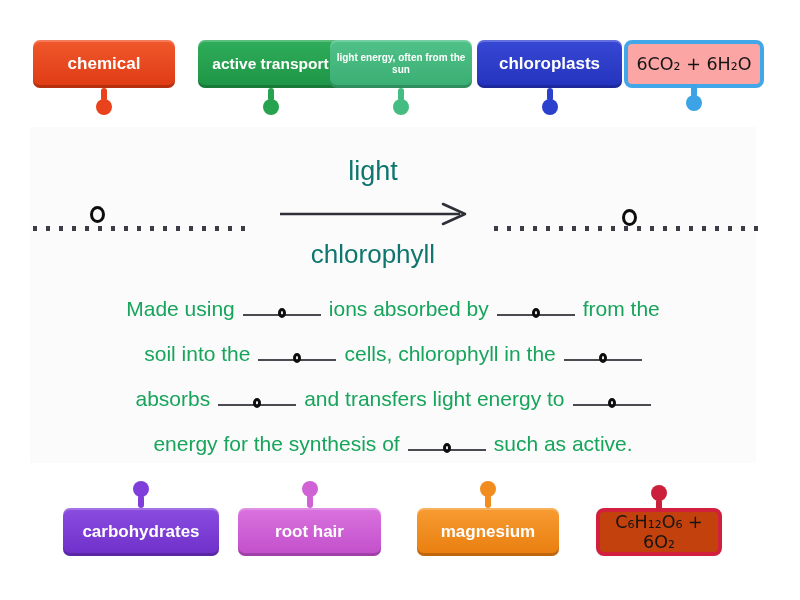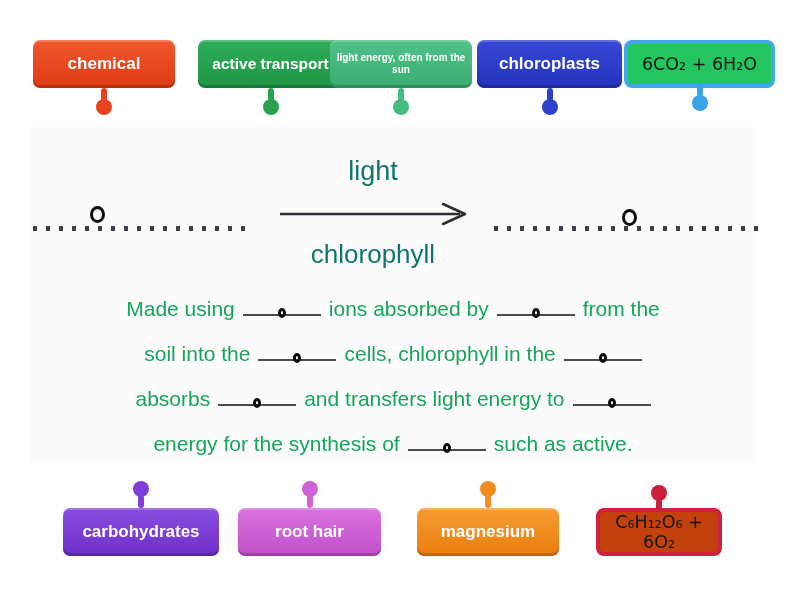--- a/index.html
+++ b/index.html
@@ -95,21 +95,21 @@
         <div class="pin-dot" style="background: rgb(69, 188, 129);"></div>
       </div>
     </div>
     <div class="chip chip-solid" style="left: 477px; width: 145px; background: linear-gradient(rgb(55, 72, 213), rgb(36, 51, 189));">
       <span>chloroplasts</span>
       <div class="pin pin-below">
         <div class="pin-stem" style="background: rgb(44, 64, 206);"></div>
         <div class="pin-dot" style="background: rgb(44, 64, 206);"></div>
       </div>
     </div>
-    <div class="chip chip-outline" style="left: 624px; width: 151px; background: #22c55e; border-color: rgb(65, 167, 232);">
+    <div class="chip chip-outline" style="left: 624px; width: 140px; background: #fca5a5; border-color: rgb(65, 167, 232);">
       <span>6CO₂ + 6H₂O</span>
       <div class="pin pin-below">
         <div class="pin-stem" style="background: rgb(59, 163, 230);"></div>
         <div class="pin-dot" style="background: rgb(59, 163, 230);"></div>
       </div>
     </div>
   </div>
 
   <div class="panel"></div>
 

